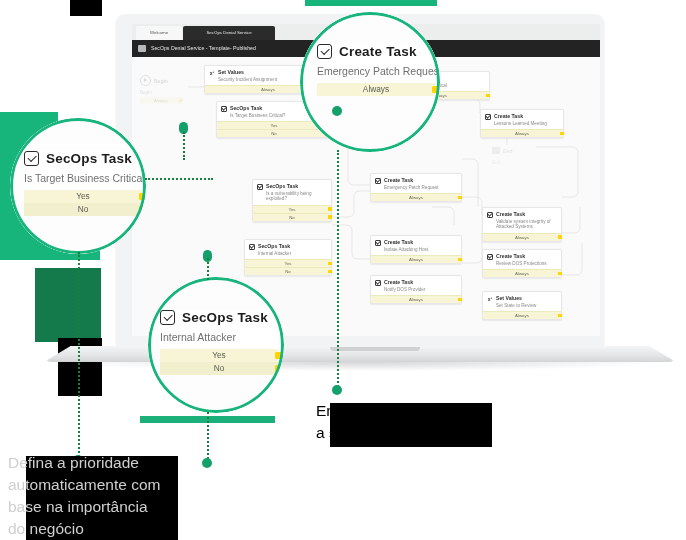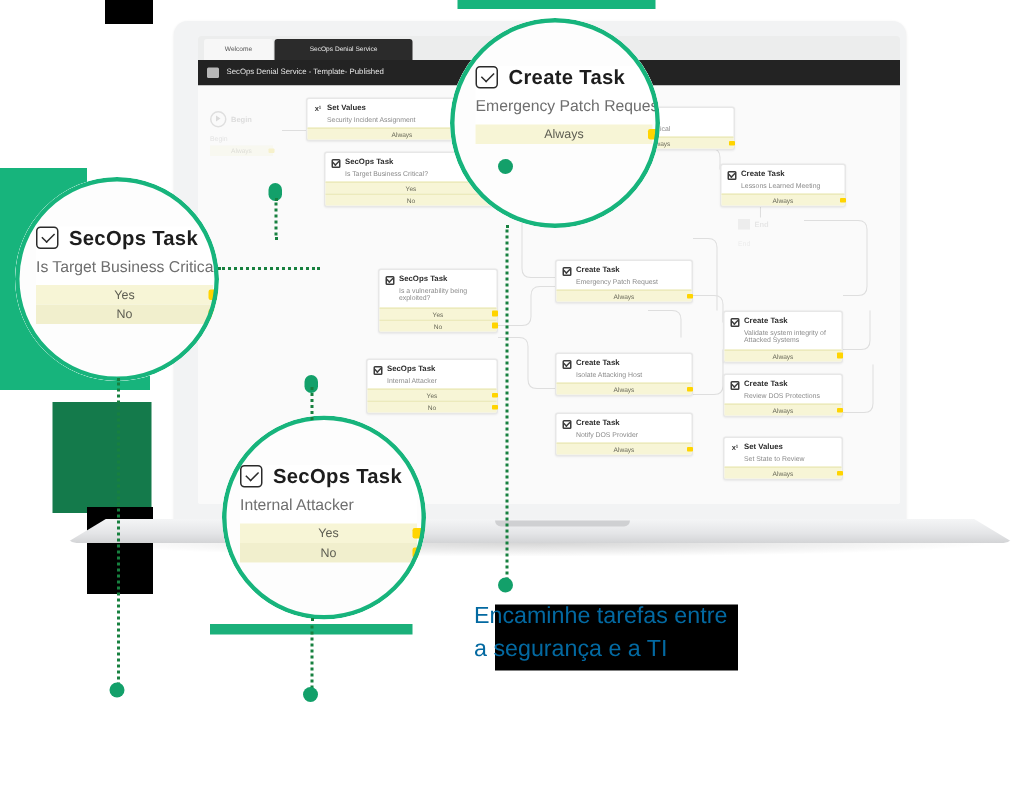--- a/index.html
+++ b/index.html
@@ -147,21 +147,21 @@
 
   
   .dotline{position:absolute;width:0;border-left:2px dotted #17803f;}
   .knob{position:absolute;width:10px;height:10px;border-radius:50%;background:#13a06a;}
   .knob.tall{border-radius:5px;height:12px;width:9px;}
 
   
   .cap{position:absolute;}
   .cap .box{position:absolute;background:#000;}
   .cap .txt{
-    position:relative;font-size:15.5px;line-height:22px;color:#0369a1;white-space:pre-line;
+    position:relative;font-size:15.5px;line-height:22px;color:#000000;white-space:pre-line;
   }
   #cap1 .txt{color:#cfcfcf;}
 </style>
 </head>
 <body>
 
 <div class="stage">
 
   <div class="blk" id="blk-black-top"></div>
   <div class="blk" id="blk-green-topbar"></div>
@@ -461,20 +461,27 @@
   <div class="dotline" style="left:207px;top:258px;height:22px;"></div>
 
   <div class="dotline" style="left:337px;top:150px;height:240px;"></div>
   <div class="knob" style="left:332px;top:385px;"></div>
   <div class="knob" style="left:332px;top:106px;"></div>
 
   <div class="knob tall" style="left:179px;top:122px;"></div>
   <div class="dotline" style="left:183px;top:132px;height:28px;"></div>
   <div class="dotline" style="left:145px;top:178px;height:2px;border-left:none;border-top:2px dotted #17803f;width:68px;"></div>
 
+  <div class="cap" id="cap1" style="left:8px;top:452px;width:175px;">
+    <div class="box" style="left:18px;top:4px;width:152px;height:84px;"></div>
+    <div class="txt">Defina a prioridade
+automaticamente com
+base na importância
+do negócio</div>
+  </div>
 
 
   <div class="cap" id="cap3" style="left:316px;top:400px;width:190px;">
     <div class="box" style="left:14px;top:3px;width:162px;height:44px;"></div>
     <div class="txt">Encaminhe tarefas entre
 a segurança e a TI</div>
   </div>
 
 </div>
 

